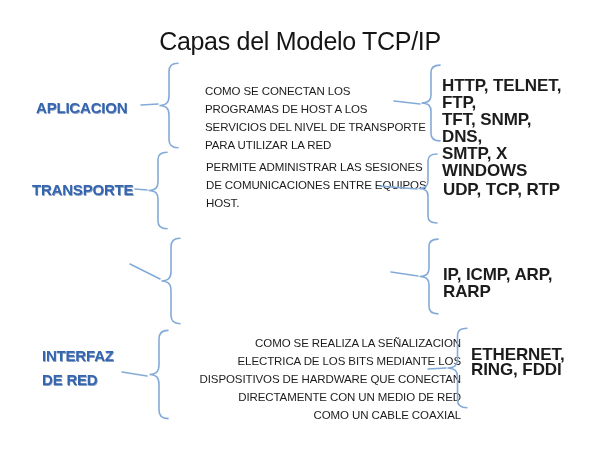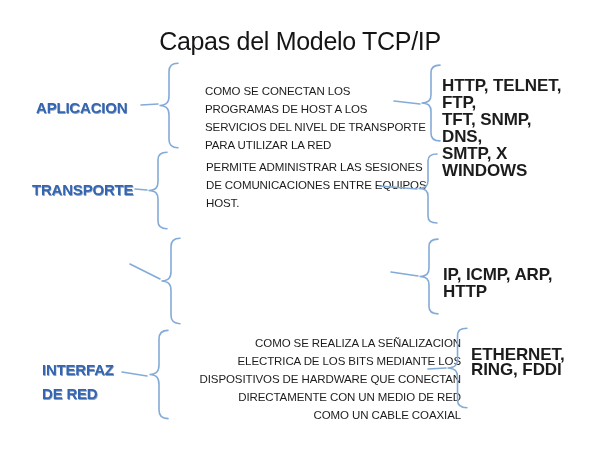--- a/index.html
+++ b/index.html
@@ -36,21 +36,21 @@
   .lab2{left:32px;top:178px;width:118px;}
   .lb2{left:147px;top:151px;width:21px;height:79px;}
   .de2{left:174px;top:158px;width:250px;margin-left:32px;}
   .rb2{left:417px;top:153px;width:21px;height:71px;}
   .pr2{left:443px;top:181px;width:130px;}
   .lab3{left:48px;top:246px;width:90px;}
   .lb3{left:160px;top:237px;width:21px;height:88px;}
   .de3{left:182px;top:240px;width:240px;}
   .rb3{left:418px;top:238px;width:21px;height:77px;}
   .pr3{left:443px;top:266px;width:140px;}
-  .lab4{left:42px;top:358px;width:88px;}
+  .lab4{left:42px;top:344px;width:88px;}
   .lb4{left:148px;top:329px;width:21px;height:91px;}
   .de4{left:171px;top:334px;width:290px;text-align:right;}
   .rb4{left:446px;top:327px;width:22px;height:82px;}
   .pr4{left:471px;top:347px;width:110px;line-height:15px;}
 </style>
 </head>
 <body>
 
 <div class="canvas">
 
@@ -90,32 +90,33 @@
       </svg>
     </div>
   <div class="desc de2">PERMITE ADMINISTRAR LAS SESIONES
 DE COMUNICACIONES ENTRE EQUIPOS
 HOST.</div>
   <div class="brace rb2">
       <svg viewBox="0 0 21 100" preserveAspectRatio="none">
         <use href="#brace"></use>
       </svg>
     </div>
+  <div class="proto pr2">UDP, TCP, RTP</div>
 
   <div class="brace lb3">
       <svg viewBox="0 0 21 100" preserveAspectRatio="none">
         <use href="#brace"></use>
       </svg>
     </div>
   <div class="brace rb3">
       <svg viewBox="0 0 21 100" preserveAspectRatio="none">
         <use href="#brace"></use>
       </svg>
     </div>
-  <div class="proto pr3">IP, ICMP, ARP, HTTP</div>
+  <div class="proto pr3">IP, ICMP, ARP, RARP</div>
 
   <div class="layer-label lab4">INTERFAZ
 DE RED</div>
   <div class="brace lb4">
       <svg viewBox="0 0 21 100" preserveAspectRatio="none">
         <use href="#brace"></use>
       </svg>
     </div>
   <div class="desc de4">COMO SE REALIZA LA SEÑALIZACION
 ELECTRICA DE LOS BITS MEDIANTE LOS

